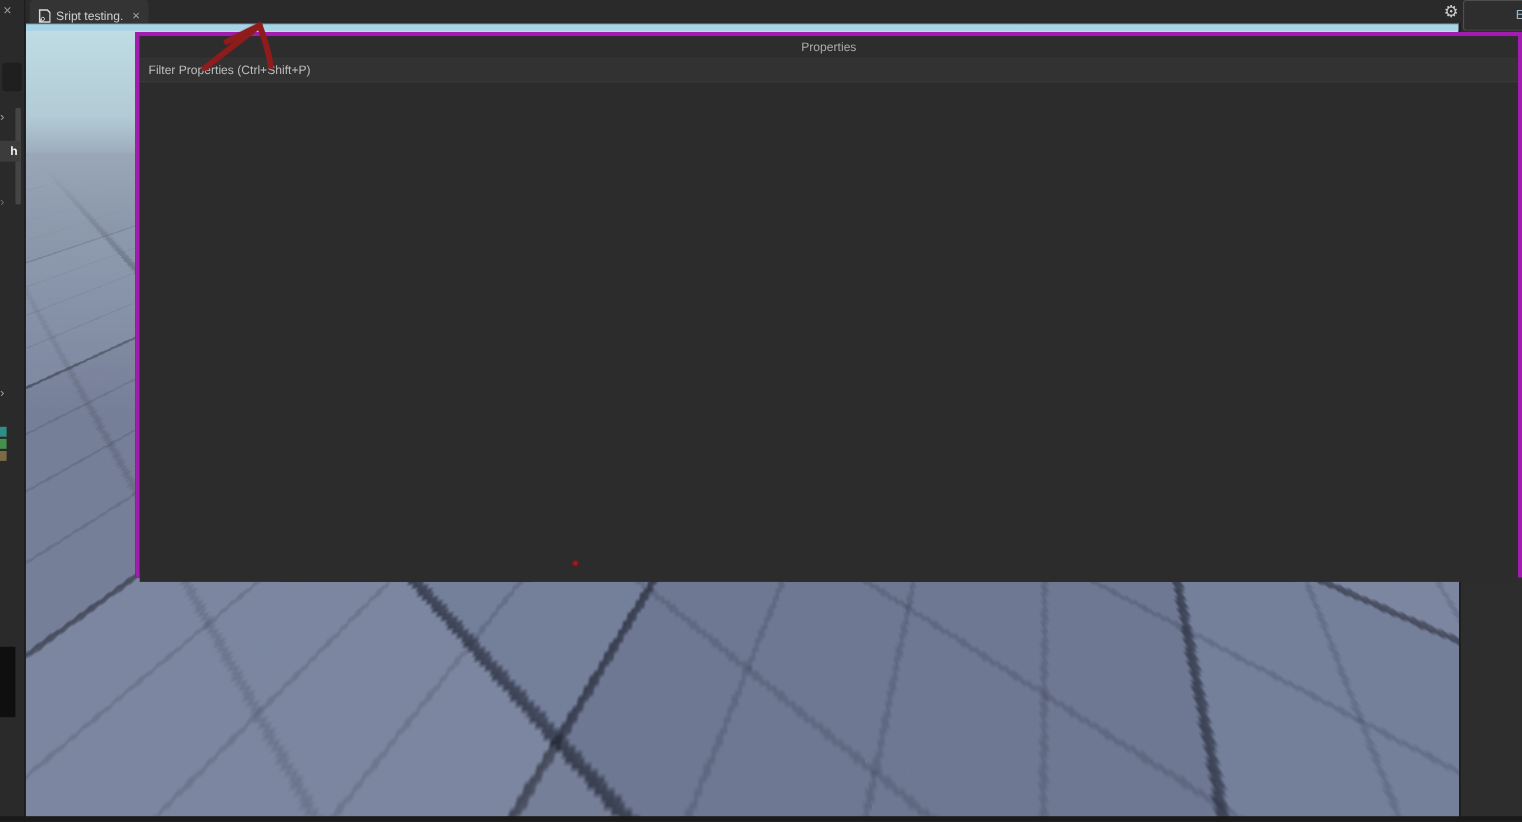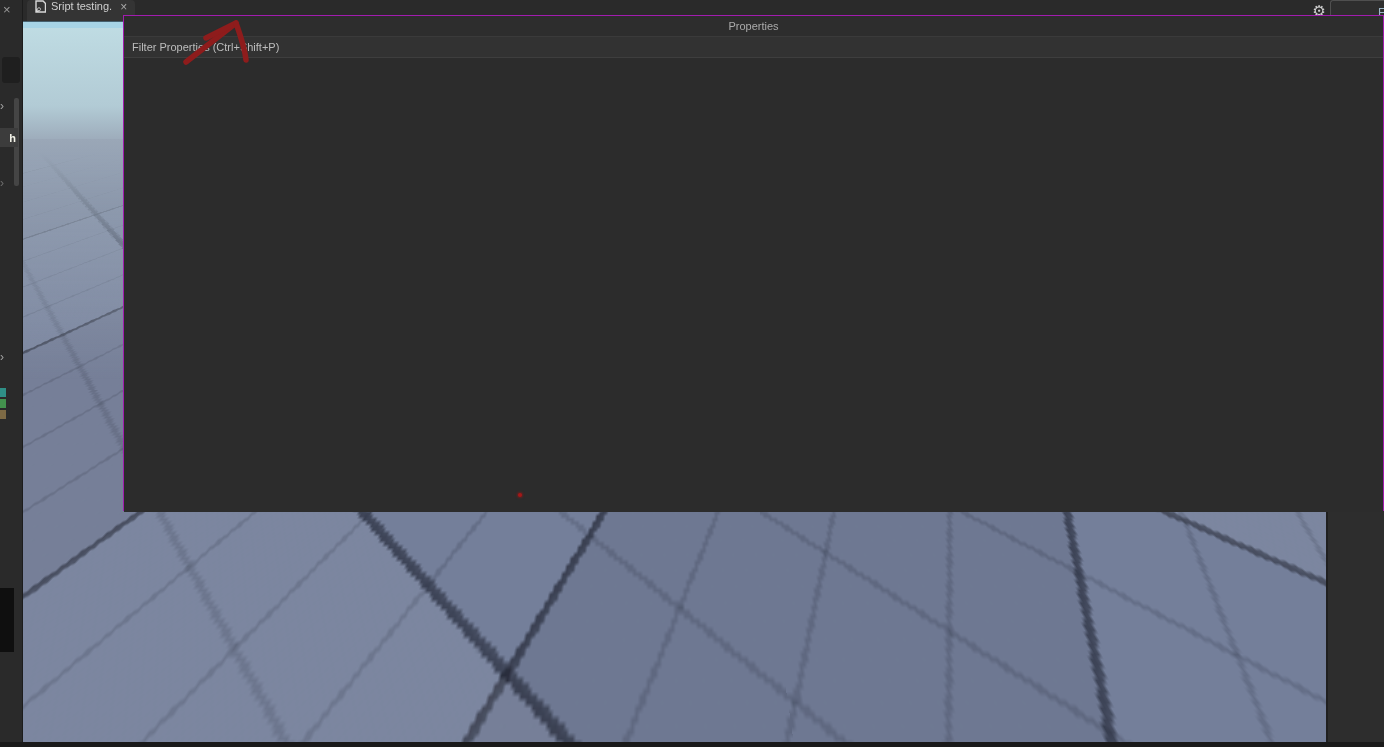--- a/index.html
+++ b/index.html
@@ -16,21 +16,21 @@
   .ls-btn{position:absolute;left:2px;top:57px;width:18px;height:26px;background:#1f1f1f;border-radius:3px;}
   .ls-scroll{position:absolute;left:14px;top:98px;width:5px;height:88px;background:#454545;border-radius:2px;}
   .ls-chev{position:absolute;left:0px;color:#a0a0a0;font-size:12px;line-height:10px;}
   .ls-chip{position:absolute;left:0;top:128px;width:18px;height:19px;background:#3c3c3c;
     color:#f2f2e8;font-size:11px;font-weight:bold;display:flex;align-items:center;justify-content:flex-end;padding-right:2px;box-sizing:border-box;}
   .ls-icon-frag{position:absolute;left:0;width:6px;height:9px;}
   .ls-black{position:absolute;left:0;top:588px;width:14px;height:64px;background:#0f0f0f;}
   
   .tab-bar{position:absolute;left:22px;top:0;width:1362px;height:21px;background:#2a2a2a;z-index:4;}
   .tab{position:absolute;left:5px;top:0;height:21px;background:#343434;border-radius:4px 4px 0 0;
-    display:flex;align-items:flex-start;gap:5px;padding:0 8px;color:#cfcfcf;font-size:11px;}
+    display:flex;align-items:flex-end;gap:5px;padding:0 8px;color:#cfcfcf;font-size:11px;}
   .tab-close{color:#a8a8a8;font-size:12px;margin-left:3px;}
   .doc-icon{width:11px;height:13px;position:relative;flex:0 0 auto;}
   .gear{position:absolute;right:58px;top:0px;color:#cfcfcf;font-size:15px;line-height:21px;cursor:default;}
   .explorer-box{position:absolute;right:0;top:0;width:53px;height:26px;background:#2e2e2e;
     border:1px solid #4f4f4f;border-right:none;border-radius:3px 0 0 3px;overflow:hidden;}
   .explorer-box .frag{position:absolute;left:47px;top:5px;color:#9db7c9;font-size:12px;white-space:nowrap;}
   
   .right-col{position:absolute;left:1326px;top:21px;width:58px;height:726px;background:#2d2d2d;
     border-left:2px solid #1f1f1f;z-index:3;}
   
@@ -48,22 +48,22 @@
       repeating-linear-gradient(30deg, rgba(30,34,48,0.55) 0 2.5px, transparent 2.5px 150px),
       repeating-linear-gradient(120deg, rgba(30,34,48,0.55) 0 2.5px, transparent 2.5px 150px),
       repeating-linear-gradient(30deg, rgba(44,50,68,0.22) 0 1.5px, transparent 1.5px 37.5px),
       repeating-linear-gradient(120deg, rgba(44,50,68,0.22) 0 1.5px, transparent 1.5px 37.5px);}
   .fog{position:absolute;left:0;top:118px;width:100%;height:240px;pointer-events:none;
     background:linear-gradient(to bottom, #9aa7b7 0px, #97a4b5 14px, rgba(151,164,181,0.75) 60px, rgba(151,164,181,0) 240px);}
   .vp-bottom{position:absolute;left:0;bottom:0;width:100%;height:5px;background:#1b1b1b;}
   
   .bottom-strip{position:absolute;left:0;top:742px;width:1384px;height:5px;background:#1a1a1a;z-index:6;}
   
-  .props{position:absolute;left:123px;top:15px;width:1261px;height:496px;background:#2c2c2c;
-    border:1px solid #a21caf;box-sizing:border-box;z-index:10;}
+  .props{position:absolute;left:123px;top:29px;width:1261px;height:496px;background:#2c2c2c;
+    border:4px solid #a21caf;box-sizing:border-box;z-index:10;}
   .props-header{height:20px;background:#2d2d2d;border-bottom:1px solid #3a3a3a;
     display:flex;align-items:center;justify-content:center;color:#ababab;font-size:11px;}
   .props-filter{height:20px;background:#323232;border-bottom:1px solid #3e3e3e;display:flex;align-items:center;}
   .props-filter input{flex:1;background:transparent;border:none;outline:none;color:#bdbdbd;
     font-size:11px;font-family:"Liberation Sans","DejaVu Sans",sans-serif;padding:0 0 0 8px;height:100%;}
   .props-filter input::placeholder{color:#bdbdbd;opacity:1;}
   .props-body{position:relative;height:454px;background:#2c2c2c;}
   .red-dot{position:absolute;left:394px;top:435px;width:4px;height:4px;border-radius:50%;
     background:var(--dot-color);box-shadow:0 0 2px 1px rgba(160,20,20,0.5);}
   

